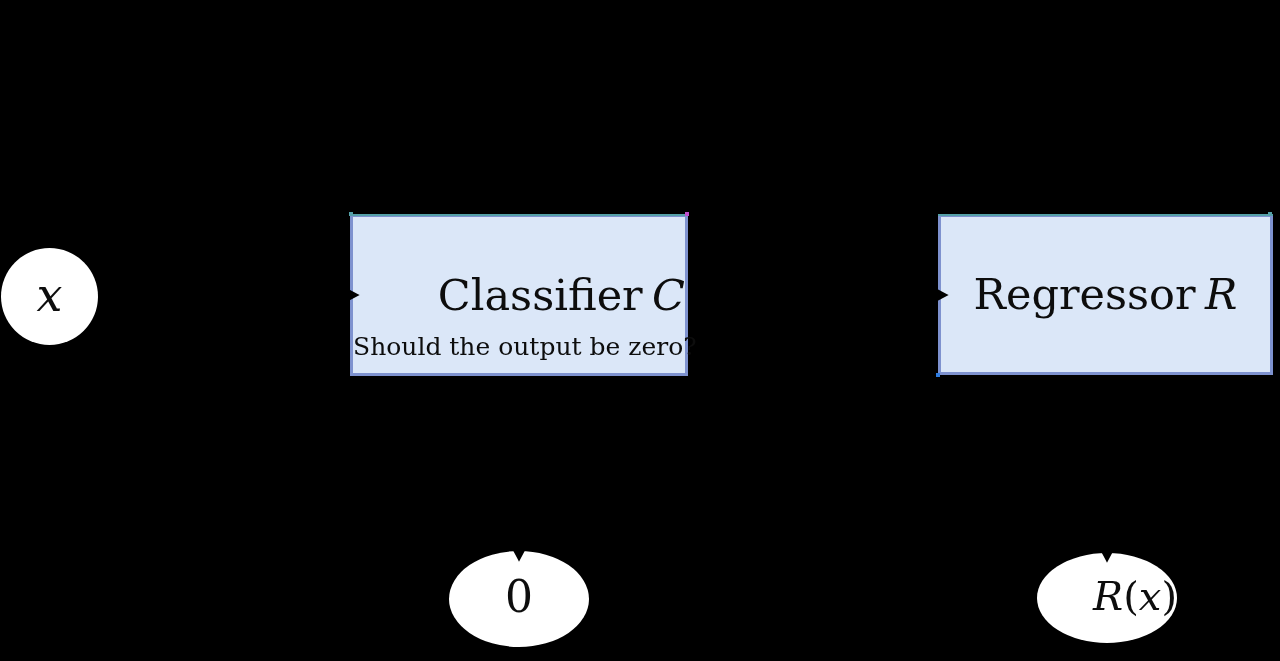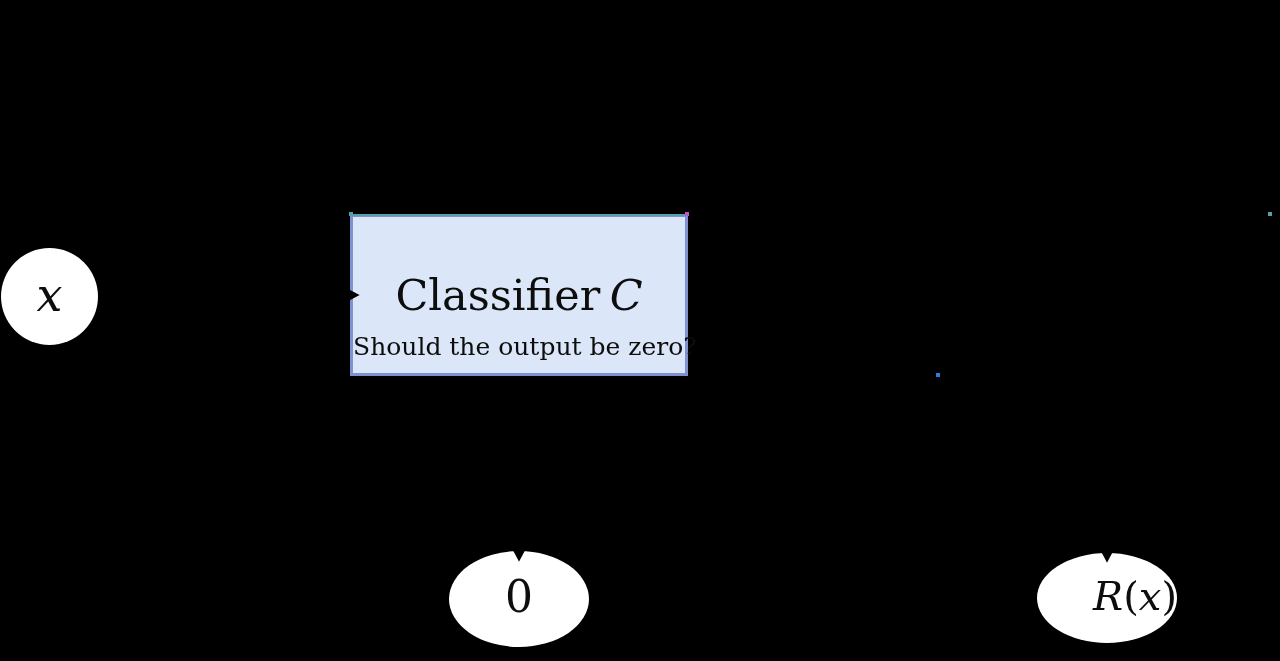--- a/index.html
+++ b/index.html
@@ -43,21 +43,21 @@
     border: 3px solid var(--box-border);
     display: flex; align-items: center; justify-content: center;
   }
   .box::before {
     content: "";
     position: absolute;
     left: -3px; right: -3px; top: -3px;
     height: 2px;
     background: var(--edge-teal);
   }
-  .box-classifier { left: 350px; top: 214px; width: 338px; height: 162px; }
+  .box-classifier { left: 350px; top: 214px; width: 338px; height: 162px; justify-content: flex-end; }
   .box-regressor  { left: 938px; top: 214px; width: 335px; height: 161px; }
   .box-title {
     font-size: 43px;
     line-height: 1;
     white-space: nowrap;
   }
   .box-title .math { margin-left: 0.22em; }
   .box-subtitle {
     position: absolute;
     left: 0; right: 0; bottom: 14px;
@@ -101,20 +101,25 @@
     <span class="circle-label math">x</span>
   </div>
 
   <div class="box box-classifier">
     <div class="box-title">
       <span>Classifier</span><span class="math">C</span>
     </div>
     <div class="box-subtitle">Should the output be zero?</div>
   </div>
 
+  <div class="box box-regressor">
+    <div class="box-title">
+      <span>Regressor</span><span class="math">R</span>
+    </div>
+  </div>
 
   <div class="node-ellipse ellipse-zero">
     <span class="ellipse-label">0</span>
   </div>
 
   <div class="node-ellipse ellipse-rx">
     <span class="ellipse-label-rx"><span class="math">R</span><span>(</span><span class="math">x</span><span>)</span></span>
   </div>
 
   <svg class="arrows" viewBox="0 0 1280 661" xmlns="http://www.w3.org/2000/svg">

